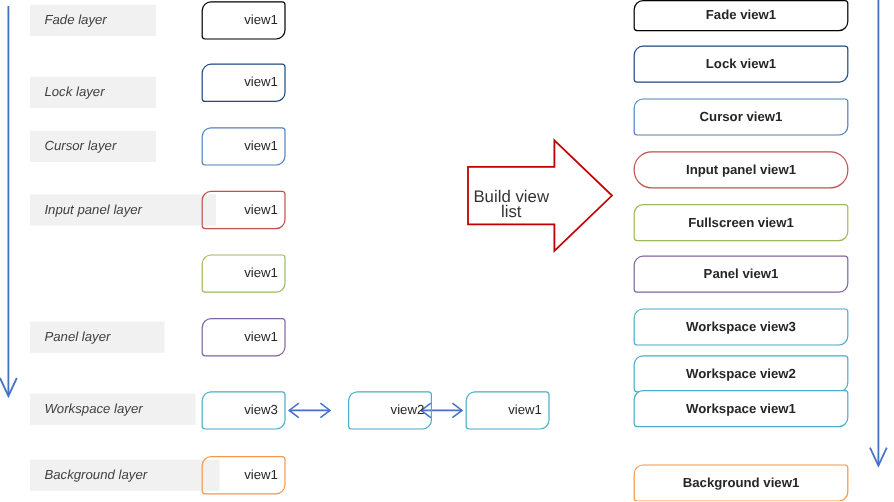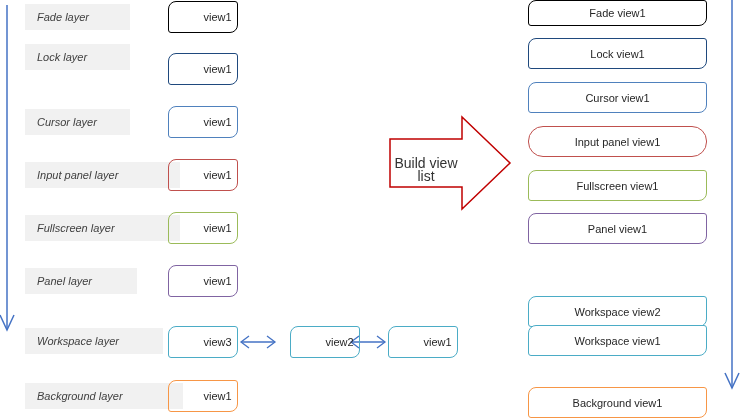--- a/index.html
+++ b/index.html
@@ -16,21 +16,21 @@
   .vbox{
     position:absolute;width:70px;height:32px;background:transparent;
     border:1.4px solid #000;border-radius:8px 3px 8px 3px;
     display:flex;align-items:center;justify-content:center;
     font-size:11px;color:#262626;box-sizing:border-box;padding-left:29px;
   }
   .rbox{
     position:absolute;left:528px;width:179px;height:31px;background:#ffffff;
     border:1.4px solid #000;border-radius:8px 3px 8px 3px;
     display:flex;align-items:center;justify-content:center;
-    font-size:11px;color:#262626;box-sizing:border-box;white-space:nowrap;
+    font-size:11px;color:#262626;box-sizing:border-box;white-space:nowrap;font-weight:bold;
   }
   .bigarrow-label{
     position:absolute;left:388px;top:157px;width:76px;text-align:center;
     font-size:14px;color:#333333;line-height:13px;
   }
 </style>
 </head>
 <body>
 
 <div class="canvas">
@@ -56,24 +56,23 @@
     <g stroke="#4472C4" stroke-width="1.3" fill="none">
       <line x1="351" y1="342" x2="385" y2="342"></line>
       <polyline points="359,336 351,342 359,348"></polyline>
       <polyline points="377,336 385,342 377,348"></polyline>
     </g>
 
     <polygon points="390,139 462,139 462,117 510,163 462,209 462,187 390,187" fill="#ffffff" stroke="#C00000" stroke-width="1.5"></polygon>
   </svg>
 
   <div class="glabel" style="top:4px;width:105px">Fade layer</div>
-  <div class="glabel" style="top:44px;width:105px">Lock layer</div>
+  <div class="glabel" style="top:64px;width:105px">Lock layer</div>
   <div class="glabel" style="top:109px;width:105px">Cursor layer</div>
   <div class="glabel" style="top:162px;width:155px">Input panel layer</div>
-  <div class="glabel" style="top:215px;width:155px">Fullscreen layer</div>
   <div class="glabel" style="top:268px;width:112px">Panel layer</div>
   <div class="glabel" style="top:328px;width:138px">Workspace layer</div>
   <div class="glabel" style="top:383px;width:158px">Background layer</div>
 
   <div class="vbox" style="left: 168px; top: 1px; border-color: rgb(0, 0, 0);">view1</div>
   <div class="vbox" style="left: 168px; top: 53px; border-color: rgb(31, 73, 125);">view1</div>
   <div class="vbox" style="left: 168px; top: 106px; border-color: rgb(79, 129, 189);">view1</div>
   <div class="vbox" style="left: 168px; top: 159px; border-color: rgb(192, 80, 77);">view1</div>
   <div class="vbox" style="left: 168px; top: 212px; border-color: rgb(155, 187, 89);">view1</div>
   <div class="vbox" style="left: 168px; top: 265px; border-color: rgb(128, 100, 162);">view1</div>
@@ -83,17 +82,18 @@
   <div class="vbox" style="left: 168px; top: 380px; border-color: rgb(247, 150, 70);">view1</div>
 
   <div class="bigarrow-label">Build view list</div>
 
   <div class="rbox" style="top: 0px; height: 26px; border-color: rgb(0, 0, 0);">Fade view1</div>
   <div class="rbox" style="top: 38px; border-color: rgb(31, 73, 125);">Lock view1</div>
   <div class="rbox" style="top: 82px; border-color: rgb(79, 129, 189);">Cursor view1</div>
   <div class="rbox" style="top: 126px; border-color: rgb(192, 80, 77); border-radius: 15px;">Input panel view1</div>
   <div class="rbox" style="top: 170px; border-color: rgb(155, 187, 89);">Fullscreen view1</div>
   <div class="rbox" style="top: 213px; border-color: rgb(128, 100, 162);">Panel view1</div>
+  <div class="rbox" style="top: 257px; border-color: rgb(75, 172, 198);">Workspace view3</div>
   <div class="rbox" style="top: 296px; border-color: rgb(75, 172, 198);">Workspace view2</div>
   <div class="rbox" style="top: 325px; border-color: rgb(75, 172, 198);">Workspace view1</div>
   <div class="rbox" style="top: 387px; border-color: rgb(247, 150, 70);">Background view1</div>
 
 </div>
 
 </body></html>

